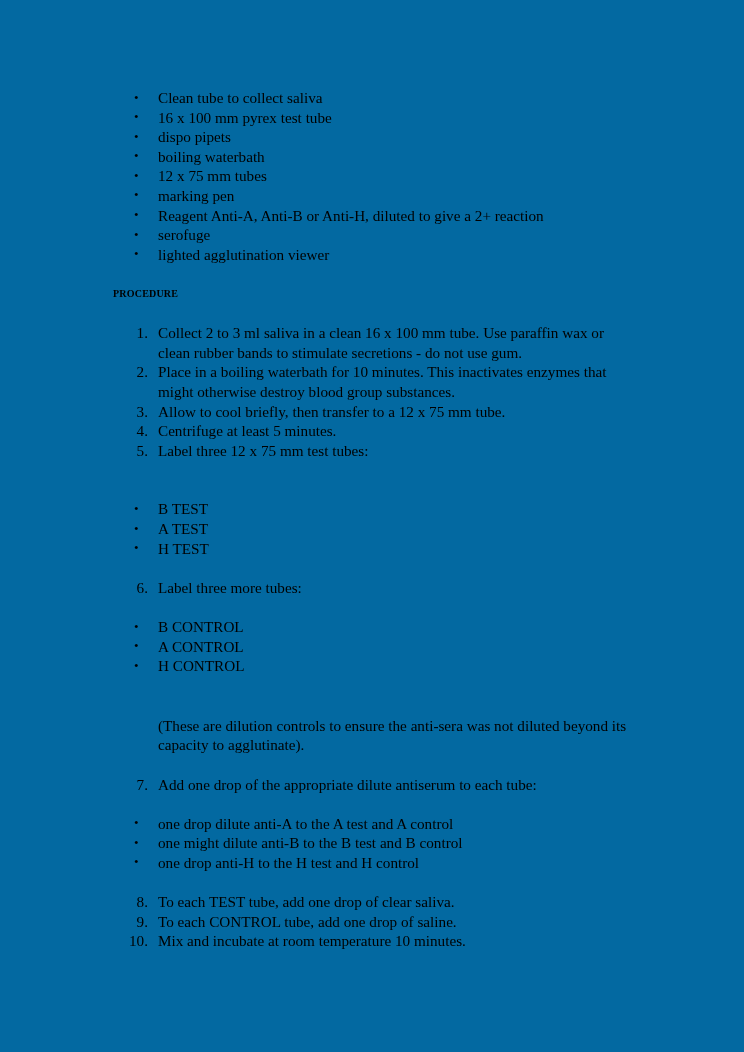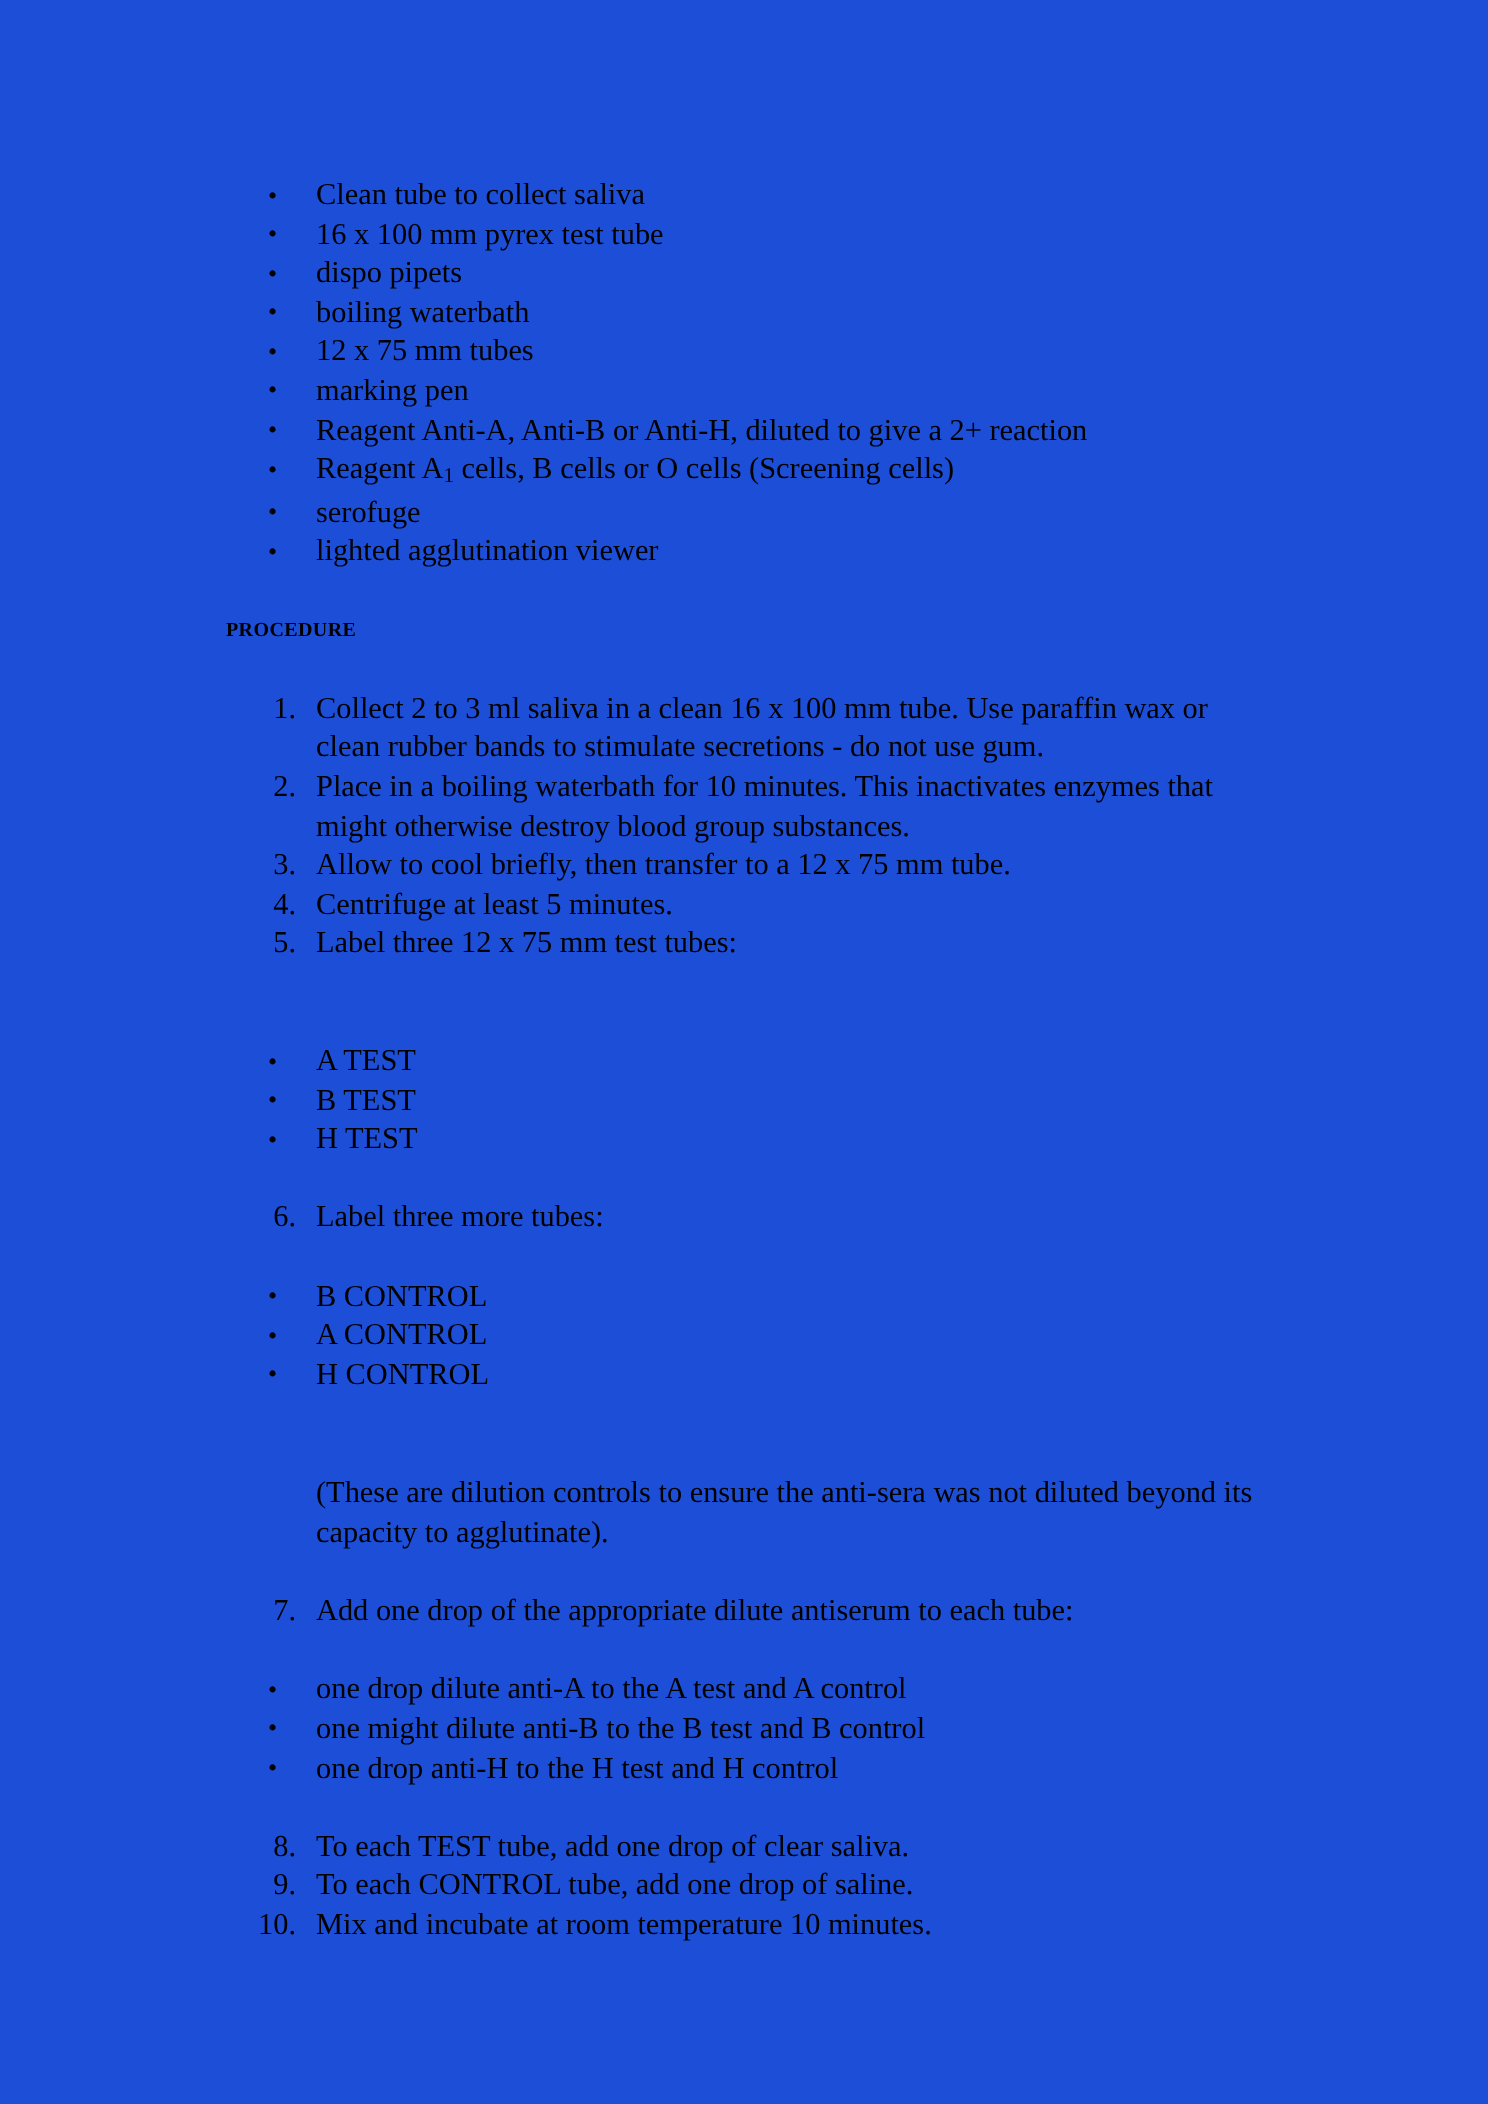--- a/index.html
+++ b/index.html
@@ -4,21 +4,21 @@
 <style>
   html, body {
     margin: 0;
     padding: 0;
     background: #ffffff;
   }
   .page {
     position: relative;
     width: 744px;
     height: 1052px;
-    background: #1d4ed8;
+    background: #0369a1;
     font-family: "Liberation Serif", "DejaVu Serif", serif;
     color: #000000;
     overflow: hidden;
   }
   .content {
     position: absolute;
     left: 113px;
     top: 88px;
     width: 525px;
   }
@@ -100,21 +100,20 @@
   <div class="content">
 
     <ul class="bullets">
       <li><span>Clean tube to collect saliva</span></li>
       <li><span>16 x 100 mm pyrex test tube</span></li>
       <li><span>dispo pipets</span></li>
       <li><span>boiling waterbath</span></li>
       <li><span>12 x 75 mm tubes</span></li>
       <li><span>marking pen</span></li>
       <li><span>Reagent Anti-A, Anti-B or Anti-H, diluted to give a 2+ reaction</span></li>
-      <li><span>Reagent A</span><sub>1</sub><span> cells, B cells or O cells (Screening cells)</span></li>
       <li><span>serofuge</span></li>
       <li><span>lighted agglutination viewer</span></li>
     </ul>
 
     <div class="spacer-1"></div>
 
     <div class="heading">PROCEDURE</div>
 
     <div class="spacer-1"></div>
 
@@ -137,22 +136,22 @@
       </li>
       <li>
         <span class="num">5.</span>
         <span class="txt">Label three 12 x 75 mm test tubes:</span>
       </li>
     </ol>
 
     <div class="spacer-2"></div>
 
     <ul class="bullets">
+      <li><span>B TEST</span></li>
       <li><span>A TEST</span></li>
-      <li><span>B TEST</span></li>
       <li><span>H TEST</span></li>
     </ul>
 
     <div class="spacer-1"></div>
 
     <ol class="numbers">
       <li>
         <span class="num">6.</span>
         <span class="txt">Label three more tubes:</span>
       </li>

